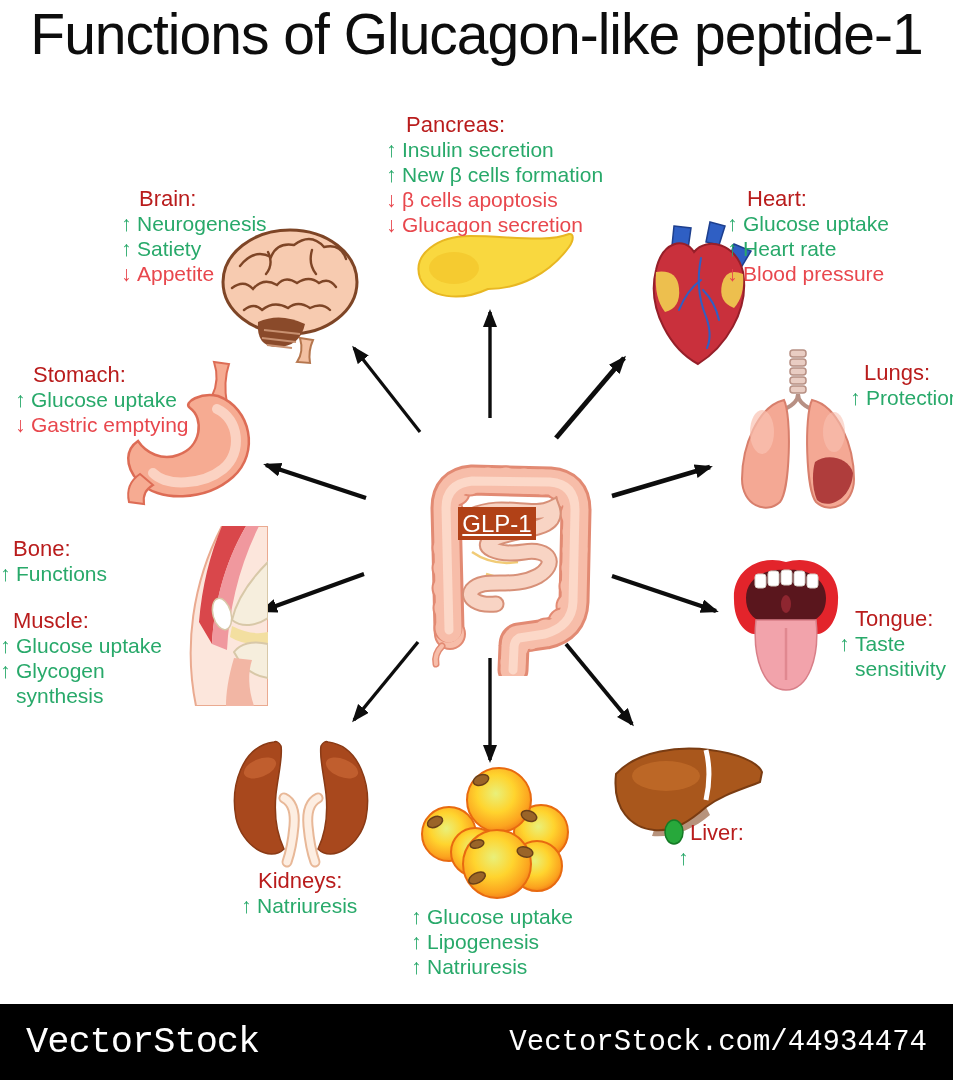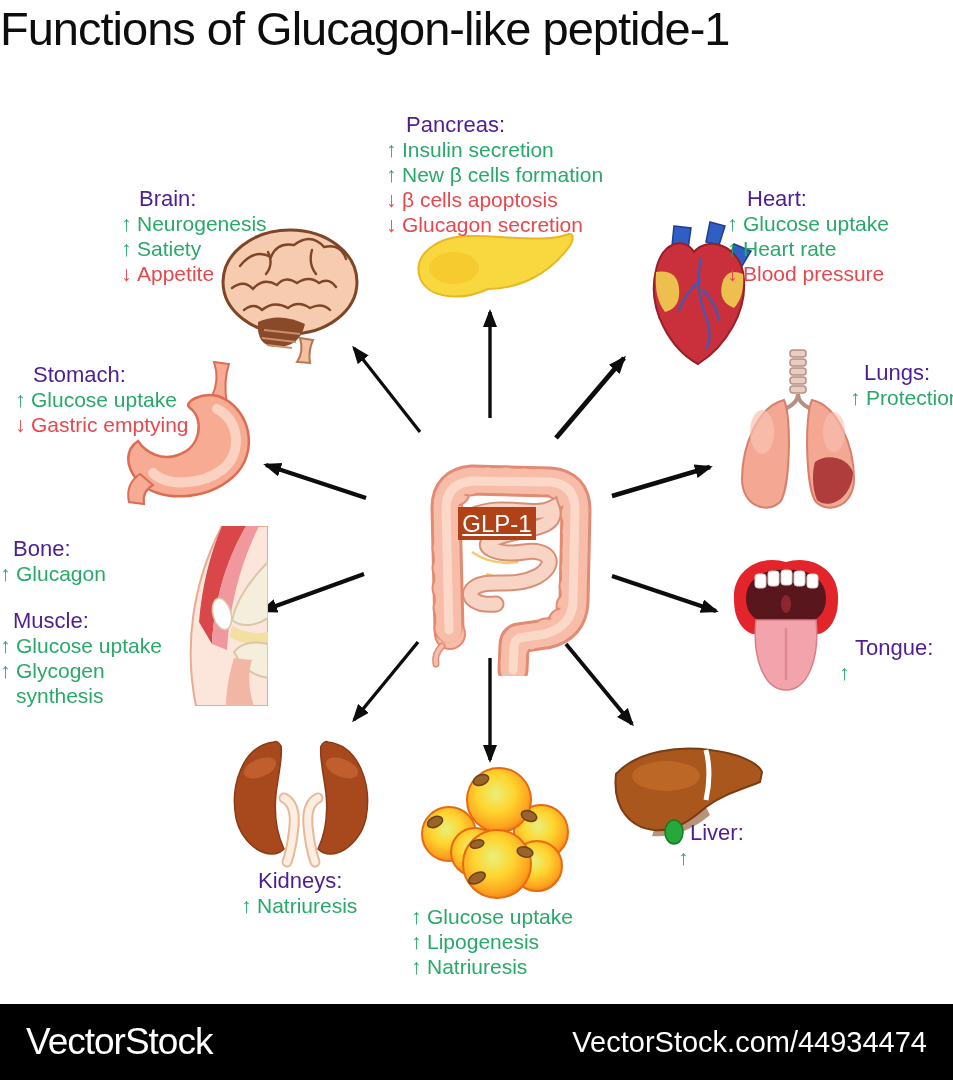--- a/index.html
+++ b/index.html
@@ -7,40 +7,40 @@
     --red:#e8474d;
     --glpbox:#b14117;
     --ink:#111111;
   }
   html,body{margin:0;padding:0;background:#ffffff;}
   .canvas{
     position:relative;width:953px;height:1080px;background:#ffffff;
     font-family:"Liberation Sans", sans-serif;overflow:hidden;color:var(--ink);
   }
   .title{
-    position:absolute;top:1px;left:0;width:100%;text-align:left;
-    font-size:47px;letter-spacing:-1px;color:#0d0d0d;white-space:nowrap;
+    position:absolute;top:1px;left:0;width:100%;text-align:center;
+    font-size:57px;letter-spacing:-1px;color:#0d0d0d;white-space:nowrap;
   }
   .organ-label{position:absolute;font-size:21px;line-height:25px;}
-  .organ-label .head{font-size:22px;color:#4c1d95;}
+  .organ-label .head{font-size:22px;color:#b91c1c;}
   .effect{display:flex;align-items:baseline;}
   .effect .arr{flex:0 0 16px;font-weight:700;}
   .effect .lbl{flex:1 1 auto;}
   .effect.up{color:var(--green);}
   .effect.down{color:var(--red);}
   .ill{position:absolute;}
   .glp-badge{
     position:absolute;left:458px;top:507px;width:78px;height:33px;
     background:var(--glpbox);color:#ffffff;font-size:24px;
     display:flex;align-items:center;justify-content:center;text-decoration:underline;
   }
   .footer{
     position:absolute;left:0;top:1004px;width:953px;height:76px;background:#000000;
     display:flex;align-items:center;justify-content:space-between;
-    box-sizing:border-box;padding:0 26px;color:#ffffff;
+    box-sizing:border-box;padding:0 26px;color:#ffffff;font-family:Liberation Mono, monospace;
   }
   .footer .brand{font-size:37px;letter-spacing:-1px;}
   .footer .ref{font-size:29px;letter-spacing:0;text-align:center;}
   svg{display:block;}
 </style>
 </head>
 <body>
 
 <div class="canvas">
 
@@ -308,40 +308,41 @@
     <div class="effect up">
         <span class="arr">↑</span>
         <span class="lbl">Protection</span>
       </div>
   </div>
 
   <div class="organ-label" style="left:0px;top:536px;width:130px">
     <div class="head" style="padding-left:13px">Bone:</div>
     <div class="effect up">
         <span class="arr">↑</span>
-        <span class="lbl">Glucagon</span>
+        <span class="lbl">Functions</span>
       </div>
   </div>
 
   <div class="organ-label" style="left:0px;top:608px;width:190px">
     <div class="head" style="padding-left:13px">Muscle:</div>
     <div class="effect up">
         <span class="arr">↑</span>
         <span class="lbl">Glucose uptake</span>
       </div>
     <div class="effect up">
         <span class="arr">↑</span>
         <span class="lbl">Glycogen synthesis</span>
       </div>
   </div>
 
-  <div class="organ-label" style="left:839px;top:635px;width:112px">
+  <div class="organ-label" style="left:839px;top:606px;width:112px">
     <div class="head" style="padding-left:16px">Tongue:</div>
     <div class="effect up">
         <span class="arr">↑</span>
+        <span class="lbl">Taste sensitivity</span>
       </div>
   </div>
 
   <div class="organ-label" style="left:241px;top:868px;width:140px">
     <div class="head" style="padding-left:17px">Kidneys:</div>
     <div class="effect up">
         <span class="arr">↑</span>
         <span class="lbl">Natriuresis</span>
       </div>
   </div>

